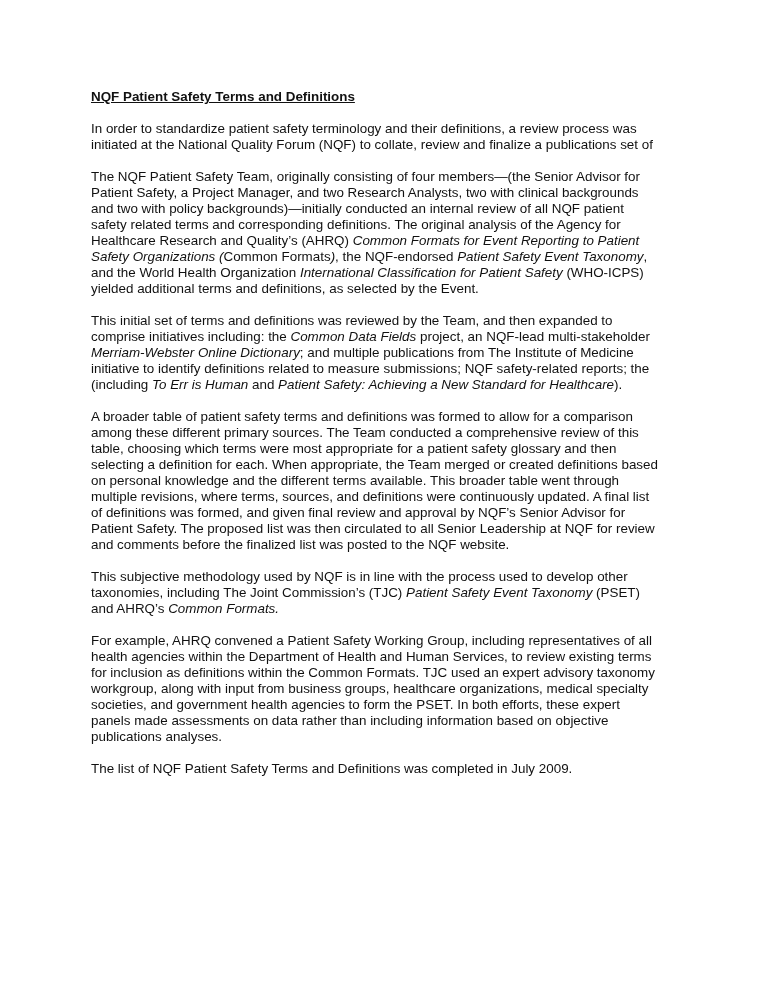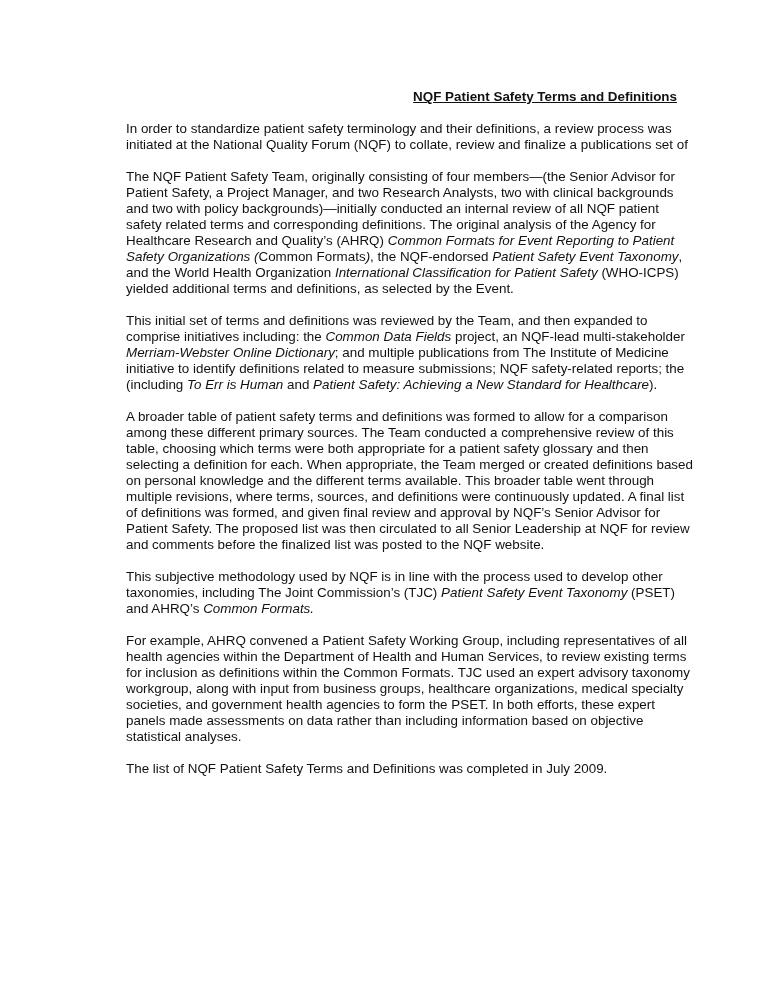--- a/index.html
+++ b/index.html
@@ -1,21 +1,21 @@
 <!DOCTYPE html>
 <html><head>
 <meta charset="utf-8">
 <style>
   html, body { margin:0; padding:0; background:#ffffff; }
   body { width:768px; height:994px; position:relative; overflow:hidden; }
   .page { position:absolute; left:91px; top:89px; width:600px;
     font-family:"Liberation Sans", sans-serif; font-size:13.4px; line-height:16px; color:#111; }
-  .title { text-align:right; font-weight:bold; text-decoration:underline; margin:0 0 16px 0; padding-left:0; width:586px; font-size:13.4px; }
+  .title { text-align:left; font-weight:bold; text-decoration:underline; margin:0 0 16px 0; padding-left:0; width:586px; font-size:13.4px; }
   p { margin:0 0 16px 0; white-space:normal; }
-  .ln { display:block; white-space:nowrap;margin-left:35px; }
+  .ln { display:block; white-space:nowrap; }
   i { font-style:italic; }
 </style>
 </head>
 <body>
 
 <div class="page">
   <div class="title">NQF Patient Safety Terms and Definitions</div>
   <div id="body">
       <p>
         <span class="ln"><span>In order to standardize patient safety terminology and their definitions, a review process was</span></span>
@@ -34,39 +34,39 @@
       <p>
         <span class="ln"><span>This initial set of terms and definitions was reviewed by the Team, and then expanded to</span></span>
         <span class="ln"><span>comprise initiatives including: the </span><i>Common Data Fields</i><span> project, an NQF-lead multi-stakeholder</span></span>
         <span class="ln"><i>Merriam-Webster Online Dictionary</i><span>; and multiple publications from The Institute of Medicine</span></span>
         <span class="ln"><span>initiative to identify definitions related to measure submissions; NQF safety-related reports; the</span></span>
         <span class="ln"><span>(including </span><i>To Err is Human</i><span> and </span><i>Patient Safety: Achieving a New Standard for Healthcare</i><span>).</span></span>
       </p>
       <p>
         <span class="ln"><span>A broader table of patient safety terms and definitions was formed to allow for a comparison</span></span>
         <span class="ln"><span>among these different primary sources. The Team conducted a comprehensive review of this</span></span>
-        <span class="ln"><span>table, choosing which terms were both appropriate for a patient safety glossary and then</span></span>
+        <span class="ln"><span>table, choosing which terms were most appropriate for a patient safety glossary and then</span></span>
         <span class="ln"><span>selecting a definition for each. When appropriate, the Team merged or created definitions based</span></span>
         <span class="ln"><span>on personal knowledge and the different terms available. This broader table went through</span></span>
         <span class="ln"><span>multiple revisions, where terms, sources, and definitions were continuously updated.  A final list</span></span>
         <span class="ln"><span>of definitions was formed, and given final review and approval by NQF’s Senior Advisor for</span></span>
         <span class="ln"><span>Patient Safety. The proposed list was then circulated to all Senior Leadership at NQF for review</span></span>
         <span class="ln"><span>and comments before the finalized list was posted to the NQF website.</span></span>
       </p>
       <p>
         <span class="ln"><span>This subjective methodology used by NQF is in line with the process used to develop other</span></span>
         <span class="ln"><span>taxonomies, including The Joint Commission’s (TJC) </span><i>Patient Safety Event Taxonomy</i><span> (PSET)</span></span>
         <span class="ln"><span>and AHRQ’s </span><i>Common Formats.</i></span>
       </p>
       <p>
         <span class="ln"><span>For example, AHRQ convened a Patient Safety Working Group, including representatives of all</span></span>
         <span class="ln"><span>health agencies within the Department of Health and Human Services, to review existing terms</span></span>
         <span class="ln"><span>for inclusion as definitions within the Common Formats.  TJC used an expert advisory taxonomy</span></span>
         <span class="ln"><span>workgroup, along with input from business groups, healthcare organizations, medical specialty</span></span>
         <span class="ln"><span>societies, and government health agencies to form the PSET. In both efforts, these expert</span></span>
         <span class="ln"><span>panels made assessments on data rather than including information based on objective</span></span>
-        <span class="ln"><span>statistical analyses.</span></span>
+        <span class="ln"><span>publications analyses.</span></span>
       </p>
       <p>
         <span class="ln"><span>The list of NQF Patient Safety Terms and Definitions was completed in July 2009.</span></span>
       </p>
     </div>
 </div>
 
 </body></html>

